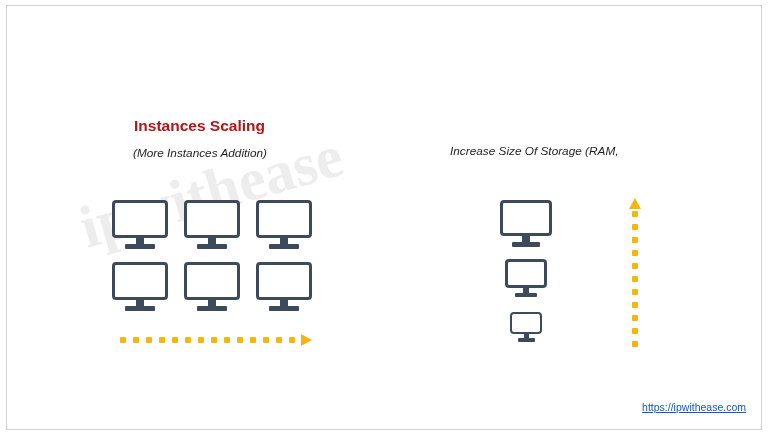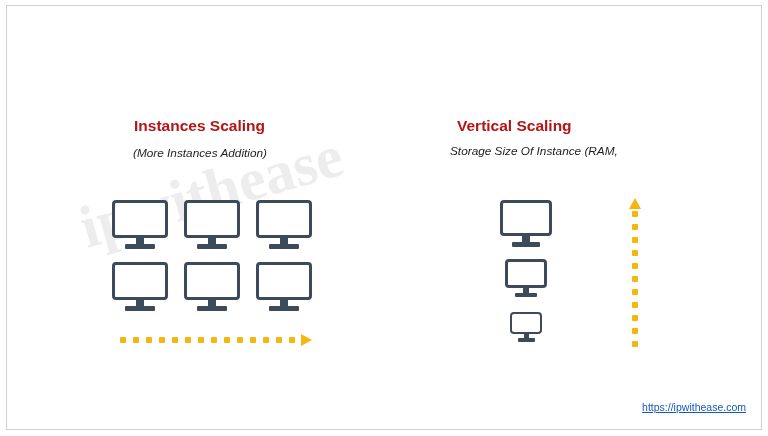--- a/index.html
+++ b/index.html
@@ -213,23 +213,22 @@
     <div class="dot" style="left:91px; top:0px;"></div>
     <div class="dot" style="left:104px; top:0px;"></div>
     <div class="dot" style="left:117px; top:0px;"></div>
     <div class="dot" style="left:130px; top:0px;"></div>
     <div class="dot" style="left:143px; top:0px;"></div>
     <div class="dot" style="left:156px; top:0px;"></div>
     <div class="dot" style="left:169px; top:0px;"></div>
     <div class="arrowhead right" style="left:181px; top:-3.5px;"></div>
   </div>
 
-  <div id="v-heading" class="section-heading">Vertical Scaling</div>
   <div id="v-sub" class="section-sub">
-    <span>Storage Size Of Instance (RAM,</span><br>
+    <span>Increase Size Of Storage (RAM,</span><br>
   </div>
 
   <div class="monitor" style="left:500px; top:200px; width:52px; height:46px;">
     <div class="screen" style="width:52px; height:36px;"></div>
     <div class="neck" style="left:22px; top:36px; width:8px; height:6px;"></div>
     <div class="base" style="left:12px; top:42px; width:28px; height:4.5px;"></div>
   </div>
   <div class="monitor" style="left:505px; top:259px; width:42px; height:38px;">
     <div class="screen" style="width:42px; height:29px; border-width:3px;"></div>
     <div class="neck" style="left:18px; top:29px; width:6px; height:5px;"></div>

